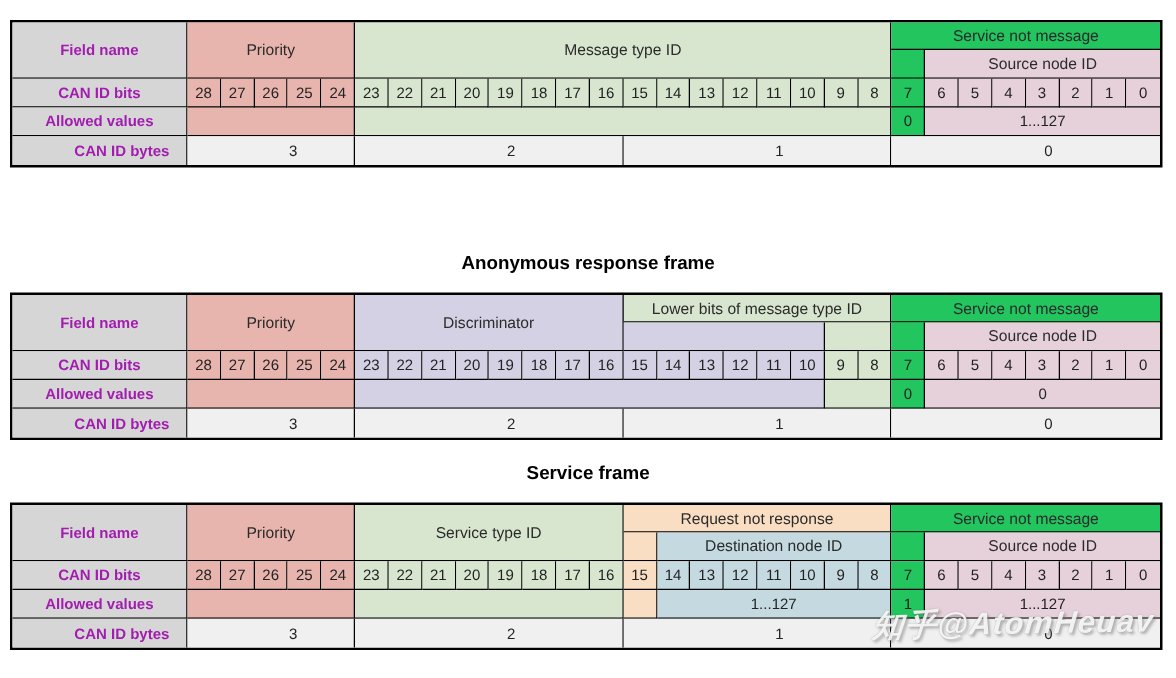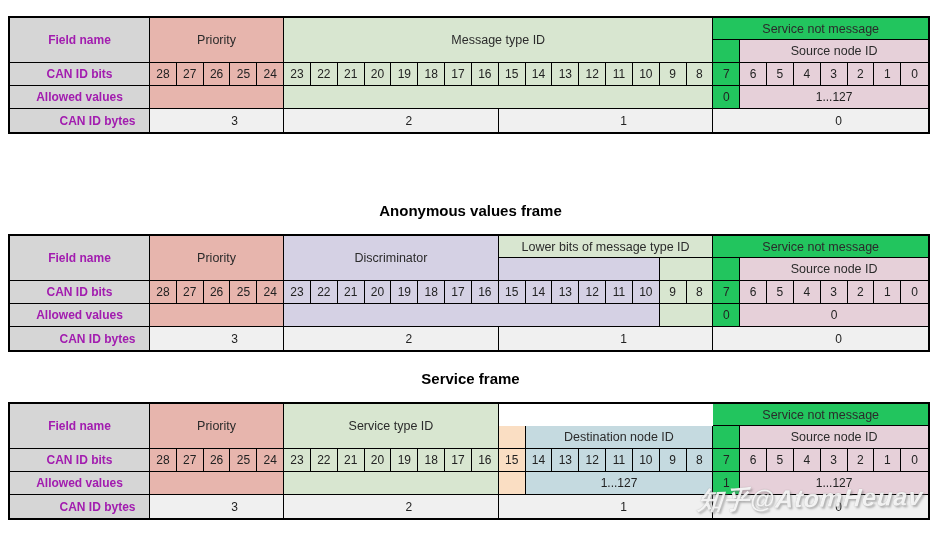--- a/index.html
+++ b/index.html
@@ -104,21 +104,21 @@
       <div class="cell c-pink" style="grid-area: 3 / 25 / 4 / 26;">5</div>
       <div class="cell c-pink" style="grid-area: 3 / 26 / 4 / 27;">4</div>
       <div class="cell c-pink" style="grid-area: 3 / 27 / 4 / 28;">3</div>
       <div class="cell c-pink" style="grid-area: 3 / 28 / 4 / 29;">2</div>
       <div class="cell c-pink" style="grid-area: 3 / 29 / 4 / 30;">1</div>
       <div class="cell c-pink no-r" style="grid-area: 3 / 30 / 4 / 31;">0</div>
     </div>
 </section>
 
 <section class="frame-section section-1">
-  <div class="frame-title">Anonymous values frame</div>
+  <div class="frame-title">Anonymous response frame</div>
   <div class="grid">
     <div class="cell c-gray bold" style="grid-column:1/2;grid-row:1/3">Field name</div>
     <div class="cell c-red field-label" style="grid-column:2/7;grid-row:1/3">Priority</div>
     <div class="cell c-green field-label" style="grid-column:15/23;grid-row:1/2">Lower bits of message type ID</div>
     <div class="cell c-purple field-label" style="grid-column:7/15;grid-row:1/3">Discriminator</div>
     <div class="cell c-purple" style="grid-column:15/21;grid-row:2/3"></div>
     <div class="cell c-green" style="grid-column:21/23;grid-row:2/3"></div>
     <div class="cell c-yellow field-label no-r" style="grid-column:23/31;grid-row:1/2">Service not message</div>
     <div class="cell c-yellow" style="grid-column:23/24;grid-row:2/3"></div>
     <div class="cell c-pink field-label no-r" style="grid-column:24/31;grid-row:2/3">Source node ID</div>
@@ -168,20 +168,21 @@
       <div class="cell c-pink no-r" style="grid-area: 3 / 30 / 4 / 31;">0</div>
     </div>
 </section>
 
 <section class="frame-section section-2">
   <div class="frame-title">Service frame</div>
   <div class="grid">
     <div class="cell c-gray bold" style="grid-column:1/2;grid-row:1/3">Field name</div>
     <div class="cell c-red field-label" style="grid-column:2/7;grid-row:1/3">Priority</div>
     <div class="cell c-green field-label" style="grid-column:7/15;grid-row:1/3">Service type ID</div>
+    <div class="cell c-orange field-label" style="grid-column:15/23;grid-row:1/2">Request not response</div>
     <div class="cell c-orange" style="grid-column:15/16;grid-row:2/3"></div>
     <div class="cell c-blue field-label" style="grid-column:16/23;grid-row:2/3">Destination node ID</div>
     <div class="cell c-yellow field-label no-r" style="grid-column:23/31;grid-row:1/2">Service not message</div>
     <div class="cell c-yellow" style="grid-column:23/24;grid-row:2/3"></div>
     <div class="cell c-pink field-label no-r" style="grid-column:24/31;grid-row:2/3">Source node ID</div>
 
     <div class="cell c-gray bold" style="grid-column:1/2;grid-row:3/4">CAN ID bits</div>
 
     <div class="cell c-gray bold" style="grid-column:1/2;grid-row:4/5">Allowed values</div>
     <div class="cell c-red" style="grid-column:2/7;grid-row:4/5"></div>

